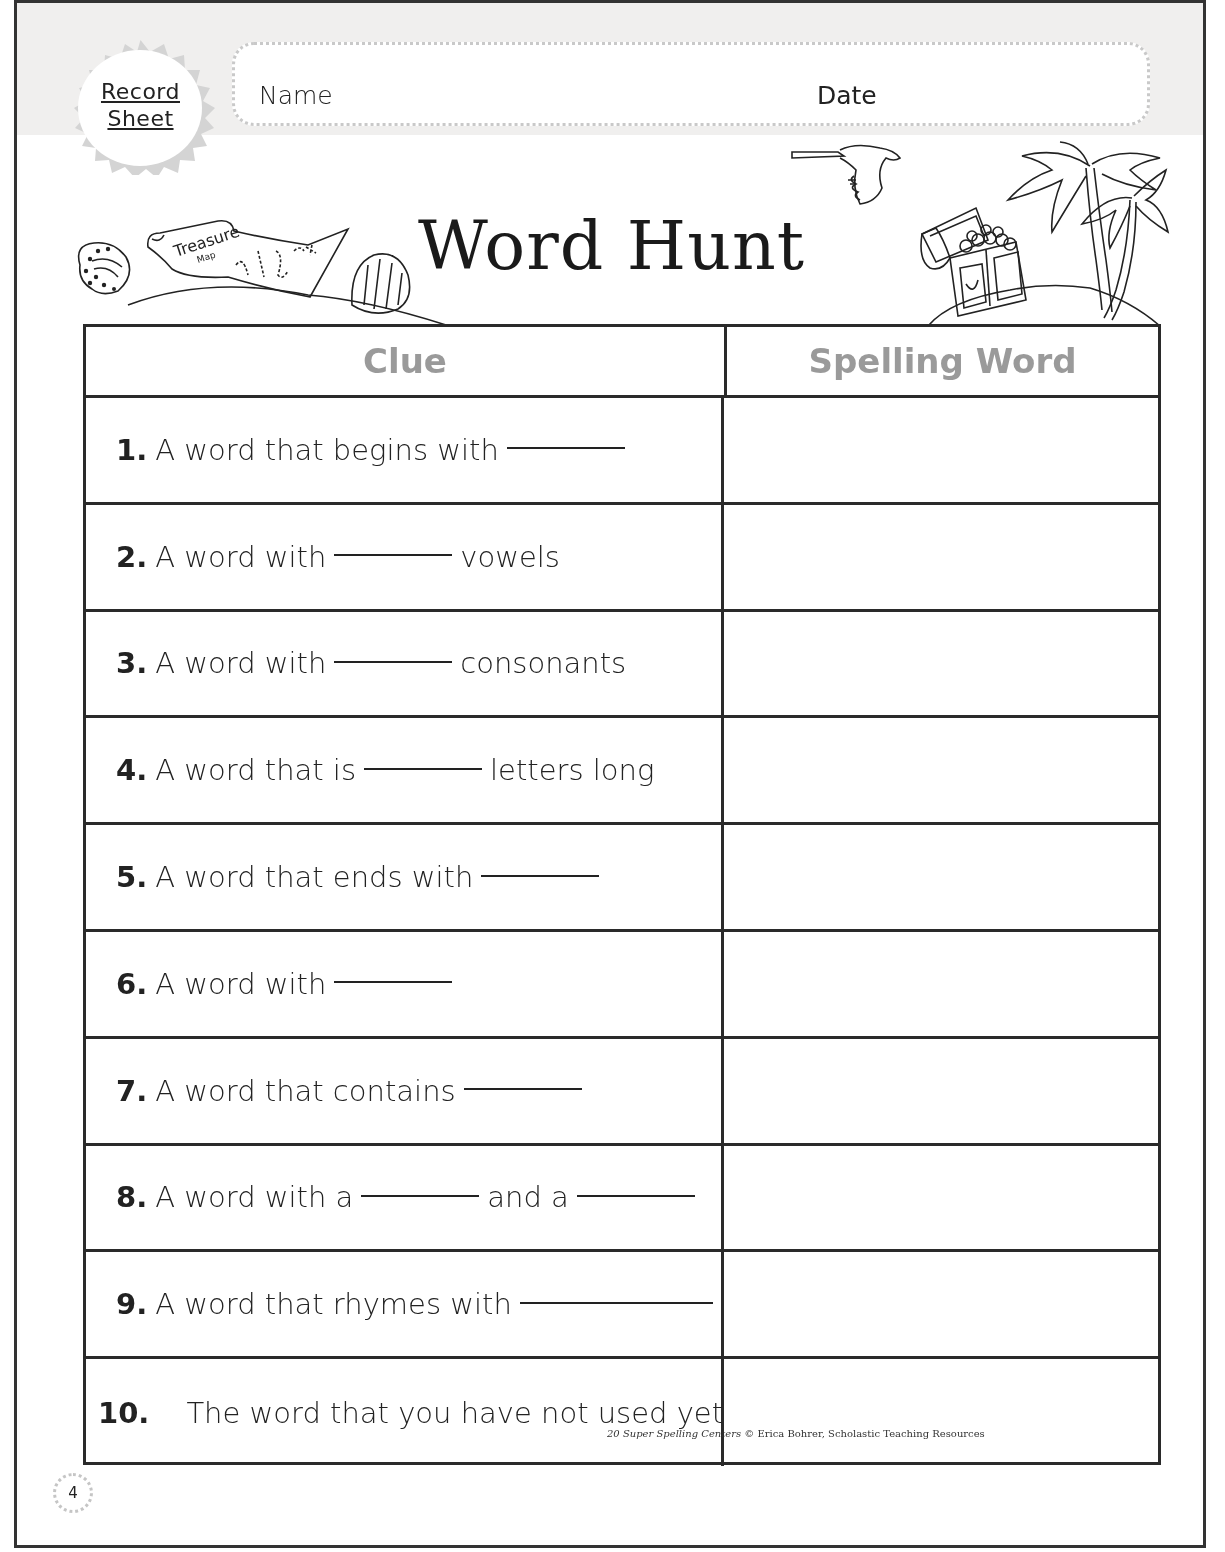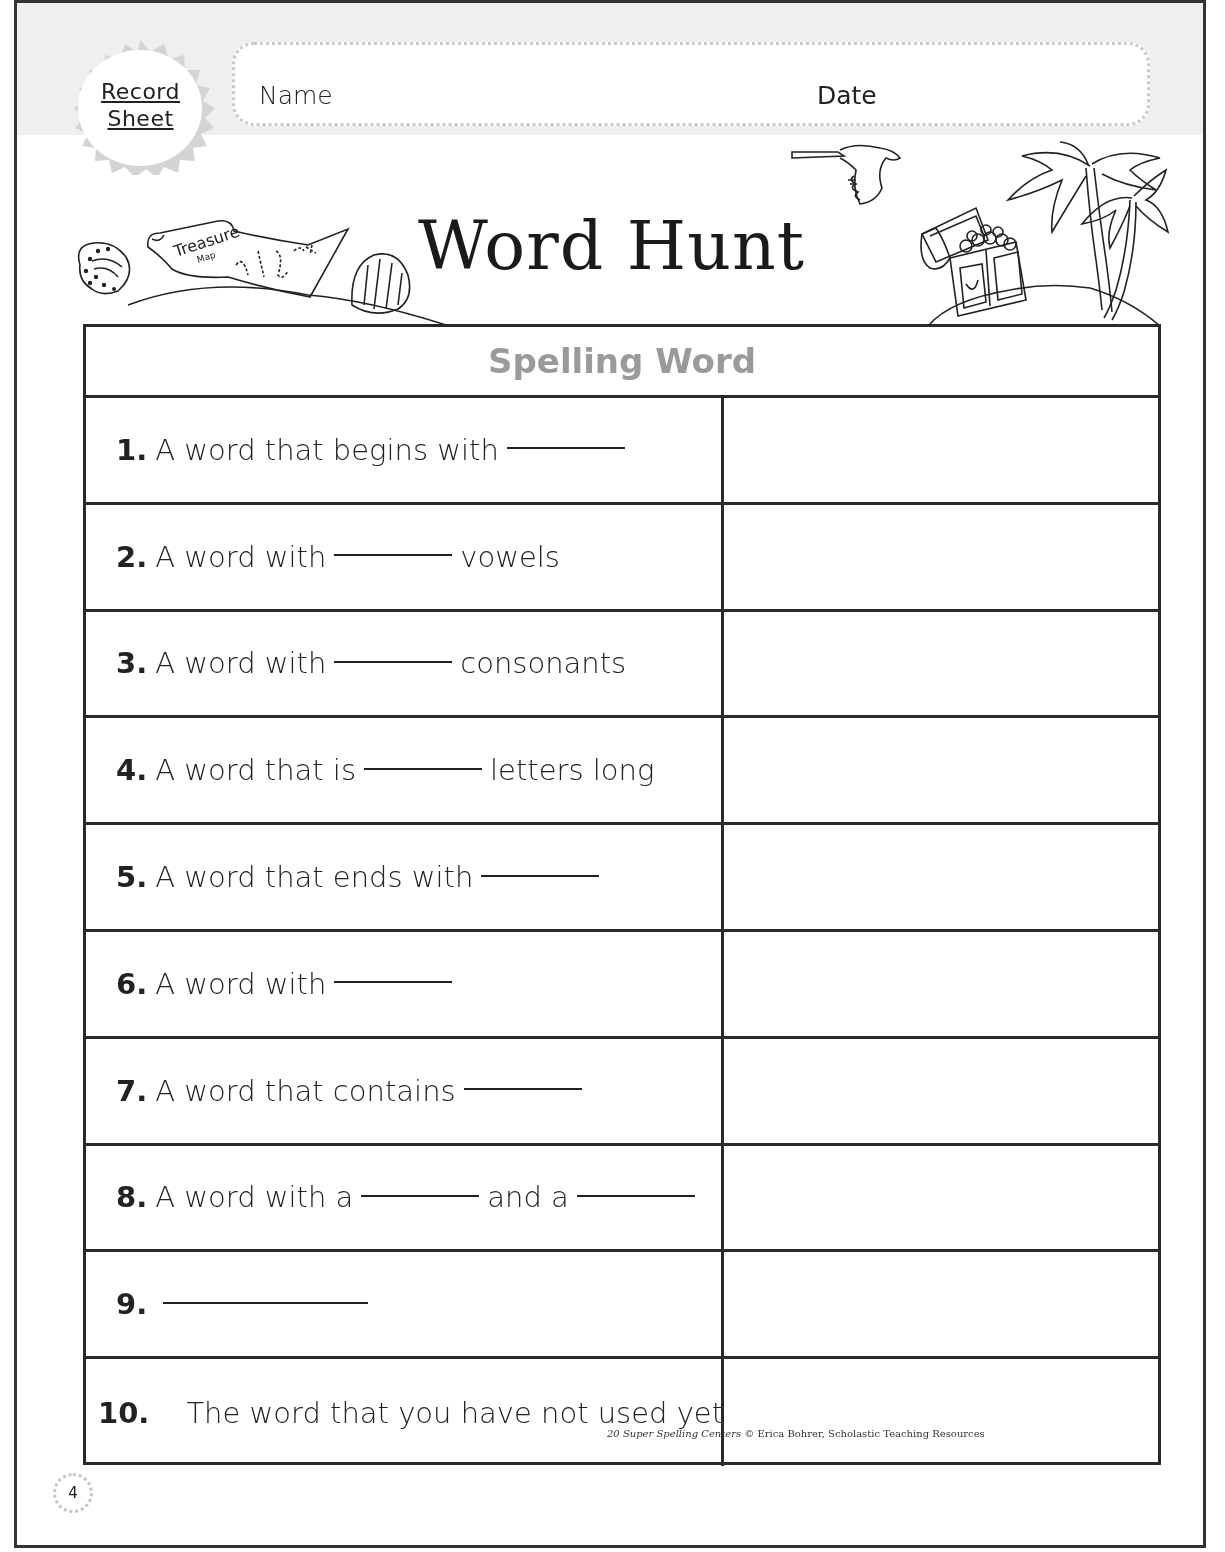--- a/index.html
+++ b/index.html
@@ -147,20 +147,21 @@
 
     <path d="M340 60 Q338 110 326 150 Q320 168 314 178"></path>
     <path d="M346 62 Q346 110 334 152 Q328 170 322 180"></path>
     <path d="M342 58 Q316 54 292 84 Q314 80 326 70 Q316 92 320 108 Q332 86 340 66"></path>
     <path d="M344 56 Q360 40 376 30 Q370 52 356 60 Q372 66 378 92 Q358 80 346 66"></path>
   </g>
 </svg>
 
 <div class="clue-table">
   <div class="thead-row">
+    <div class="th clue">Clue</div>
     <div class="th word">Spelling Word</div>
   </div>
 
   <div class="trow">
     <div class="td-clue">
       <span class="num">1.</span>
       <span>A word that begins with</span>
       <span class="blank"></span>
     </div>
     <div class="td-word"></div>
@@ -230,20 +231,21 @@
       <span class="blank"></span>
       <span>and a</span>
       <span class="blank"></span>
     </div>
     <div class="td-word"></div>
   </div>
 
   <div class="trow">
     <div class="td-clue">
       <span class="num">9.</span>
+      <span>A word that rhymes with</span>
       <span class="blank long"></span>
     </div>
     <div class="td-word"></div>
   </div>
 
   <div class="trow">
     <div class="td-clue ten">
       <span class="num">10.</span>
       <span>The word that you have not used yet</span>
     </div>

